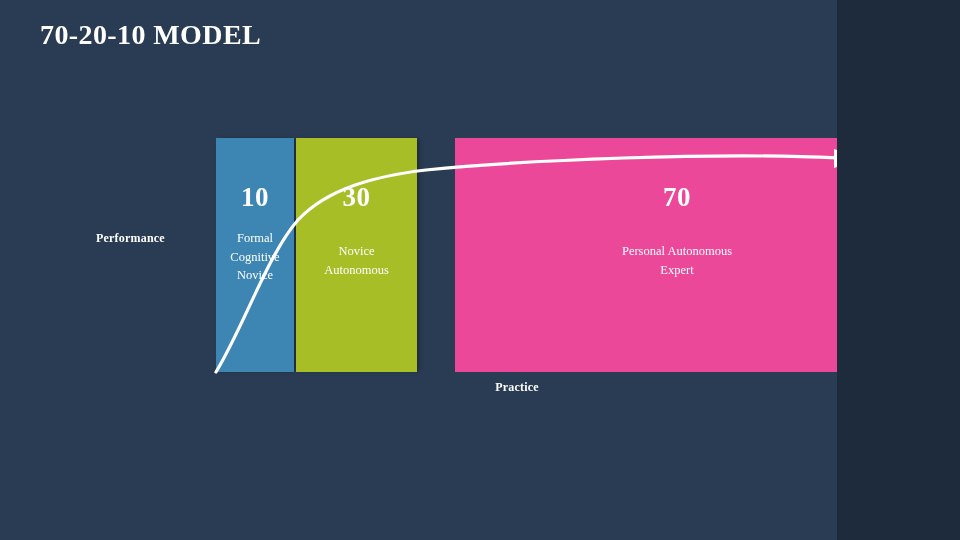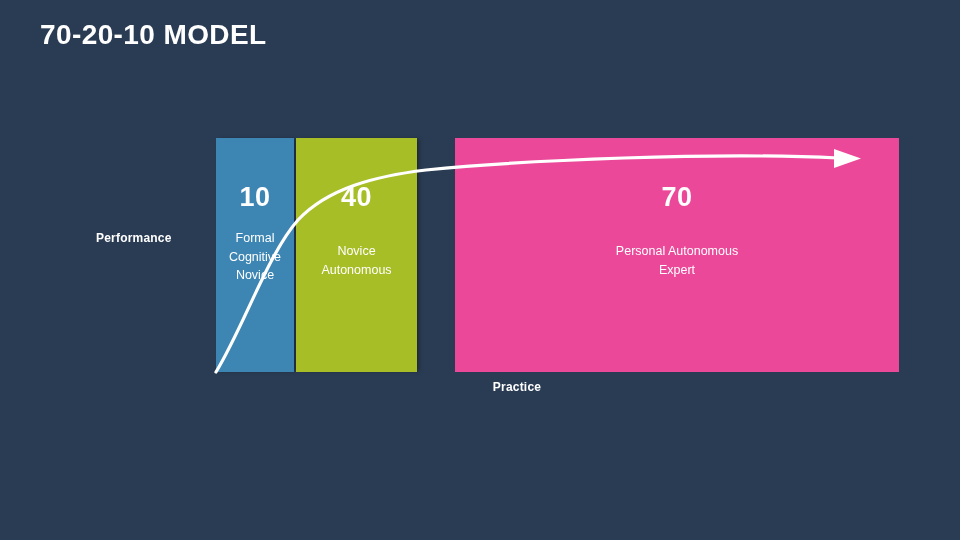--- a/index.html
+++ b/index.html
@@ -3,24 +3,24 @@
 <meta charset="utf-8">
 <title>70-20-10 Model</title>
 <style>
   html, body {
     margin: 0;
     padding: 0;
     background: #1d2b3d;
   }
   #slide {
     position: relative;
-    width: 960px;
+    width: 837px;
     height: 540px;
     overflow: hidden;
-    font-family: Liberation Sans, sans-serif;
+    font-family: Liberation Serif, serif;
     -webkit-font-smoothing: antialiased;
   }
   #slide-bg {
     position: absolute;
     inset: 0;
   }
   #slide-title {
     position: absolute;
     left: 40px;
     top: 19px;
@@ -121,21 +121,21 @@
     <div class="band band-shadow" id="band-formal" style="background: rgb(61, 134, 180);">
       <div class="band-value">10</div>
       <div class="band-desc" id="desc-formal">
         <div>Formal</div>
         <div>Cognitive</div>
         <div>Novice</div>
       </div>
     </div>
 
     <div class="band band-shadow" id="band-social" style="background: rgb(168, 190, 39);">
-      <div class="band-value">40</div>
+      <div class="band-value">30</div>
       <div class="band-desc" id="desc-social">
         <div>Novice</div>
         <div>Autonomous</div>
       </div>
     </div>
 
     <div class="band" id="band-personal" style="background: #ec4899; margin-left: 37px;">
       <div class="band-value">70</div>
       <div class="band-desc" id="desc-personal">
         <div>Personal Autonomous</div>

